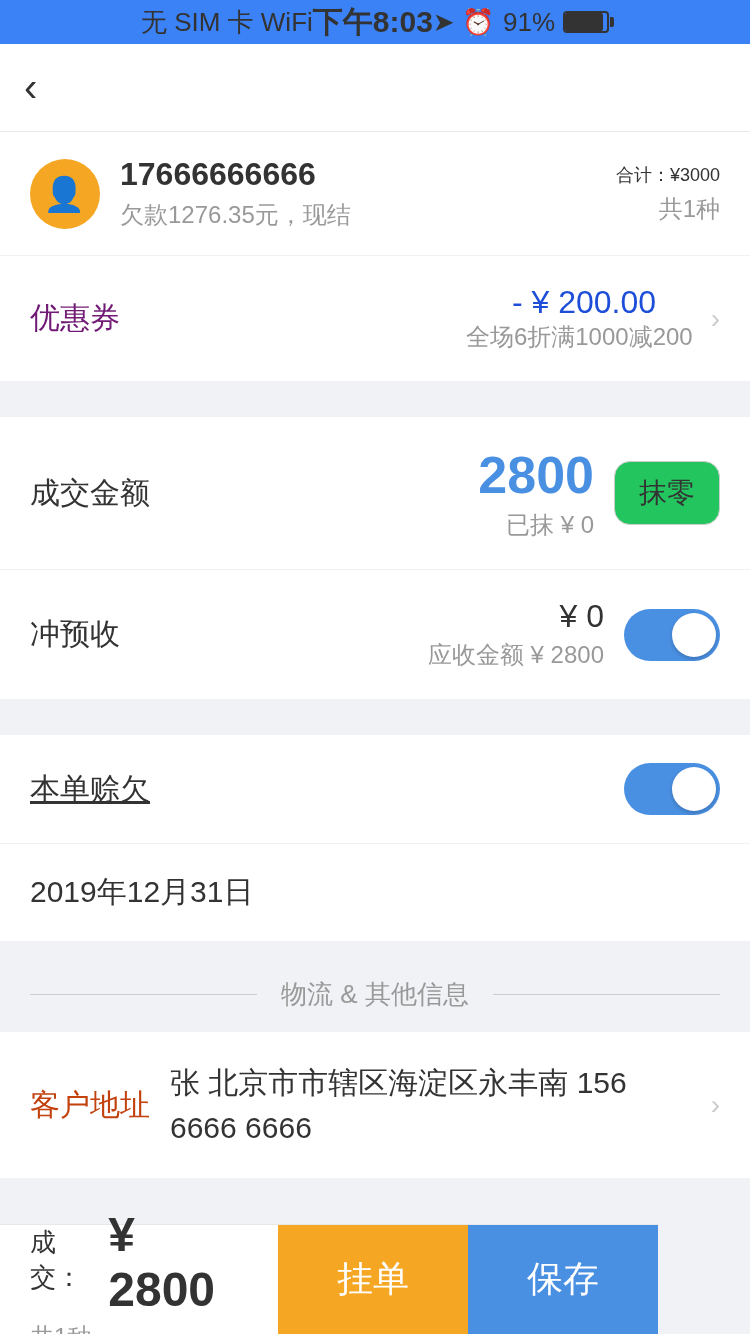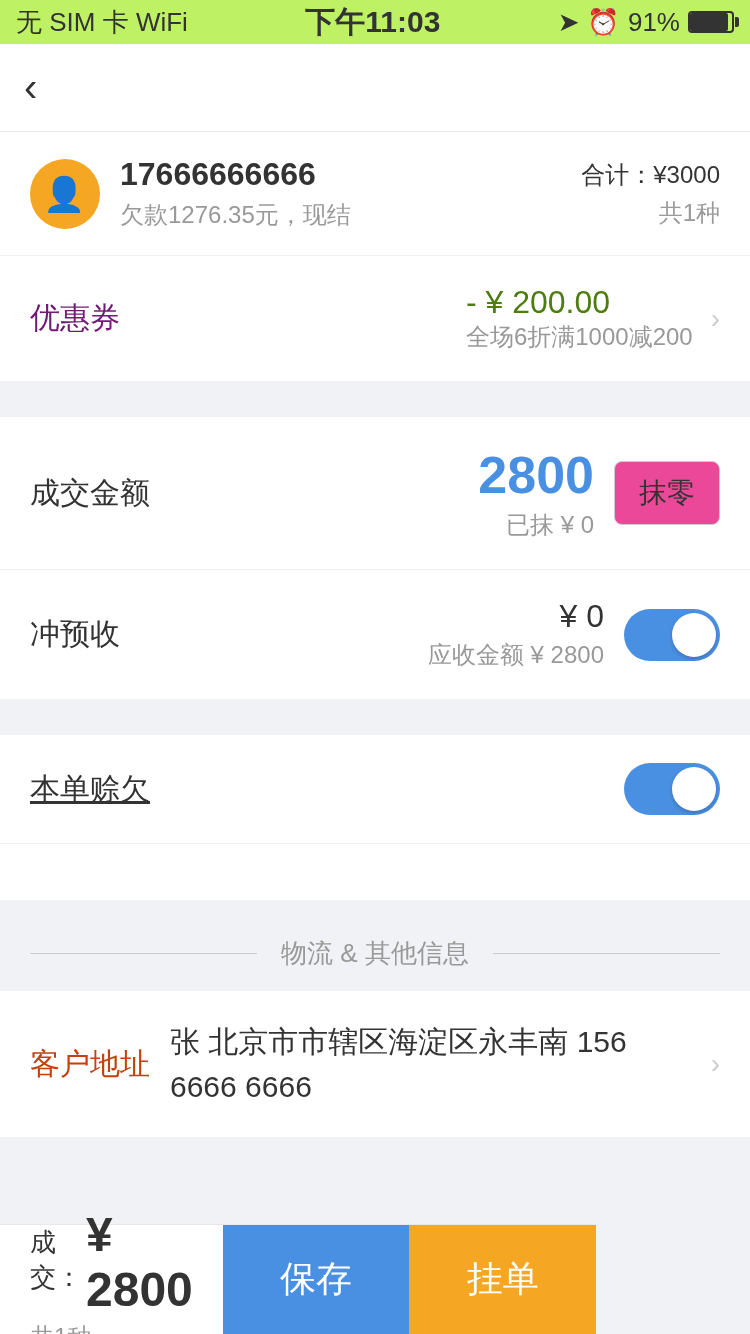--- a/index.html
+++ b/index.html
@@ -10,25 +10,25 @@
       font-family: -apple-system, 'PingFang SC', 'Helvetica Neue', sans-serif;
       background: #f0f2f5;
       font-size: 28px;
       color: #333;
       position: relative;
     }
 
     
     .status-bar {
       height: 44px;
-      background: #bef264;
-      display: flex;
-      align-items: center;
-      justify-content: space-between;
-      padding: 0 16px;
+      background: #3b82f6;
+      display: flex;
+      align-items: center;
+      justify-content: center;
+      padding: 0 4px;
       font-size: 26px;
       font-weight: 500;
     }
     .status-left { display: flex; align-items: center; gap: 10px; }
     .status-center { font-size: 30px; font-weight: 600; }
     .status-right { display: flex; align-items: center; gap: 8px; font-size: 26px; }
     .battery-icon {
       width: 46px; height: 22px; border: 2px solid #333; border-radius: 4px; position: relative; display: inline-block;
     }
     .battery-icon::after {
@@ -86,34 +86,34 @@
     .avatar {
       width: 70px; height: 70px; border-radius: 50%;
       background: #f5a623;
       display: flex; align-items: center; justify-content: center;
       color: #fff; font-size: 34px;
     }
     .customer-info { }
     .customer-phone { font-size: 32px; font-weight: 600; color: #333; }
     .customer-note { font-size: 24px; color: #999; margin-top: 6px; }
     .customer-right { text-align: right; }
-    .total-label { font-size: 24px; color: #333; }
+    .total-label { font-size: 18px; color: #333; }
     .total-count { font-size: 24px; color: #999; margin-top: 6px; }
 
     
     .coupon-row {
       background: #fff;
       padding: 28px 30px;
       display: flex;
       align-items: center;
       justify-content: space-between;
     }
     .coupon-label { font-size: 30px; color: #701a75; }
     .coupon-right { display: flex; align-items: center; gap: 10px; }
-    .coupon-amount { font-size: 32px; color: #4d7c0f; }
+    .coupon-amount { font-size: 32px; color: #1d4ed8; margin-left: 46px; }
     .coupon-desc { font-size: 24px; color: #999; text-align: right; }
     .coupon-arrow { font-size: 28px; color: #ccc; margin-left: 8px; }
 
     
     .section-divider {
       height: 20px;
       background: #f0f2f5;
     }
 
     
@@ -124,25 +124,25 @@
       align-items: center;
       justify-content: space-between;
     }
     .deal-label { font-size: 30px; color: #333; }
     .deal-right { display: flex; align-items: center; gap: 20px; }
     .deal-amount-block { text-align: right; }
     .deal-amount { font-size: 52px; font-weight: 600; color: #4a90e2; }
     .deal-sub { font-size: 24px; color: #999; margin-top: 4px; }
     .round-btn {
       border: 1px solid #ccc;
-      border-radius: 8px;
+      border-radius: 16px;
       padding: 12px 24px;
       font-size: 28px;
       color: #333;
-      background: #ec4899;
+      background: #22c55e;
       cursor: pointer;
       white-space: nowrap;
     }
 
     
     .prepay-row {
       background: #fff;
       padding: 28px 30px;
       display: flex;
       align-items: center;
@@ -231,21 +231,21 @@
     .bottom-area {
       background: #f0f2f5;
       height: 200px;
     }
 
     
     .footer {
       position: fixed;
       bottom: 0;
       left: 0;
-      width: 596px;
+      width: 658px;
       height: 110px;
       background: #fff;
       display: flex;
       align-items: center;
       border-top: 1px solid #e8e8e8;
     }
     .footer-info {
       flex: 1;
       padding: 0 30px;
     }
@@ -267,21 +267,21 @@
     .btn-hold { background: #f5a623; }
     .btn-save { background: #4a90e2; }
   </style>
 </head>
 <body>
 
 <div class="status-bar">
   <div class="status-left">
     <span>无 SIM 卡  WiFi</span>
   </div>
-  <div class="status-center">下午11:03</div>
+  <div class="status-center">下午8:03</div>
   <div class="status-right">
     <span>➤</span>
     <span>⏰</span>
     <span>91%</span>
     <span class="battery-icon">
         <div class="battery-fill"></div>
       </span>
   </div>
 </div>
 
@@ -352,20 +352,21 @@
 
   <div class="white-card">
     <div class="debt-row">
       <span class="debt-label">本单赊欠</span>
       <div class="toggle">
         <div class="toggle-knob"></div>
       </div>
     </div>
 
     <div class="due-row">
+      <span class="due-date">2019年12月31日</span>
     </div>
   </div>
 
   <div class="logistics-divider">
     <div class="divider-line"></div>
     <span class="divider-text">物流 &amp; 其他信息</span>
     <div class="divider-line"></div>
   </div>
 
   <div class="white-card">
@@ -381,15 +382,15 @@
 </div>
 
 <div class="footer">
   <div class="footer-info">
     <div style="display:flex;align-items:baseline;gap:4px;">
       <span class="footer-deal">成交：</span>
       <span class="footer-amount">¥ 2800</span>
     </div>
     <div class="footer-count">共1种</div>
   </div>
+  <button class="footer-btn btn-hold">挂单</button>
   <button class="footer-btn btn-save">保存</button>
-  <button class="footer-btn btn-hold">挂单</button>
 </div>
 
 </body></html>

